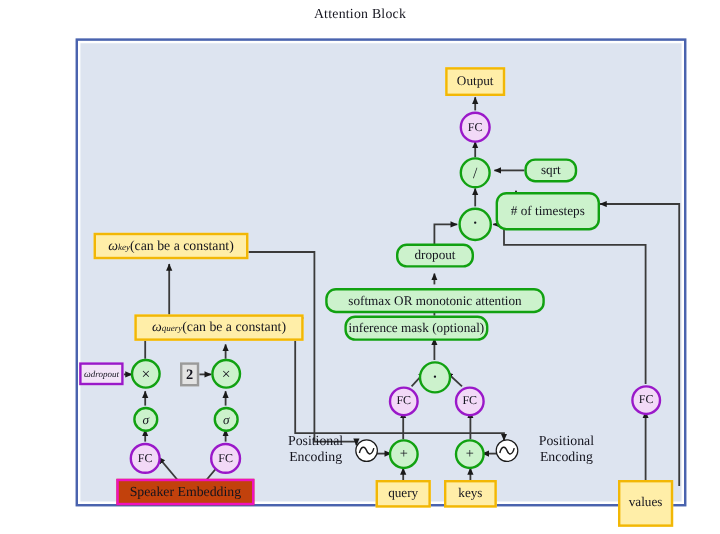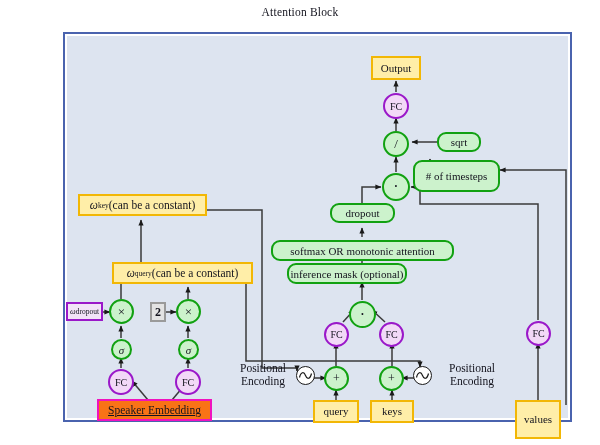--- a/index.html
+++ b/index.html
@@ -43,41 +43,41 @@
     background:#e3e3e3; border:2px solid #9a9a9a;
     font-size:12px; padding:1px 4px; font-weight:bold;
   }
   
   .box-purple{
     background:#f2e3f7; border:2.2px solid #9a18c9;
     font-size:8px; padding:2px 4px;
   }
   
   .box-magenta{
-    background:#f97316; border:2.2px solid #f012be;
-    font-size:11.5px; padding:2px 7px;text-decoration:underline;
+    background:#c2410c; border:2.2px solid #f012be;
+    font-size:11.5px; padding:2px 7px;
   }
   
   .box-green{
     background:#ccf2cc; border:2.2px solid #11a111;
     border-radius:9px; font-size:11px; padding:2.5px 8px;
   }
 
   
   .circ{position:absolute; border-radius:50%; box-sizing:border-box;
         display:flex;align-items:center;justify-content:center;
         color:#14141e; z-index:3;}
   .circ-green{background:#ccf2cc; border:2.4px solid #11a111;}
   .circ-purple{background:#f2d9f7; border:2.4px solid #9a18c9; font-size:10px;}
   .circ-osc{background:#ffffff; border:1.6px solid #1a1a1a;}
 
   .lbl{position:absolute; font-size:11.5px; color:#14141e; z-index:3;
        text-align:center; line-height:1.15; white-space:nowrap;}
 
-  .sub{font-size:7.5px; vertical-align:-0.18em; letter-spacing:0;}
+  .sub{font-size:7.5px; vertical-align:-0.18em; letter-spacing:0;font-style:italic;}
   .ital{font-style:italic;}
 </style>
 </head>
 <body>
 
 <div id="stage">
 
   <div id="panel"></div>
   <div id="panel-title">Attention Block</div>
 

